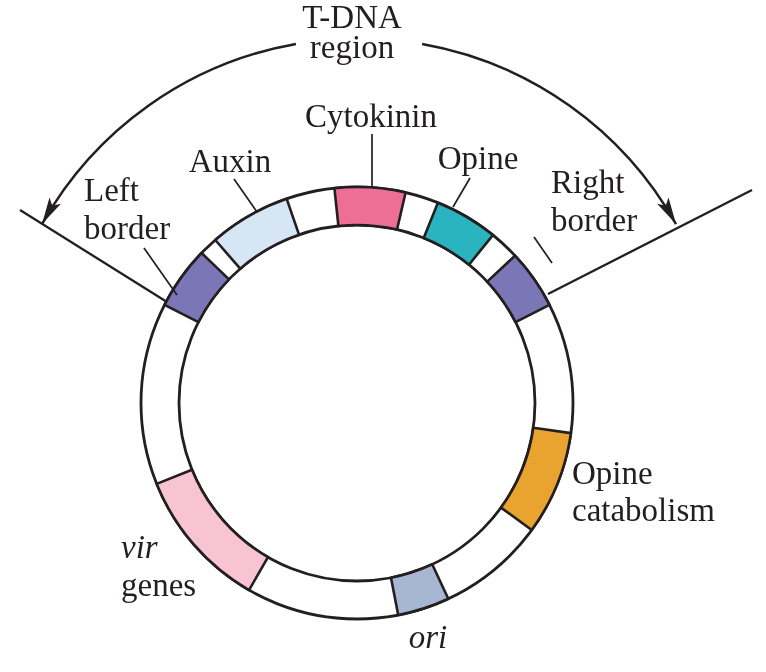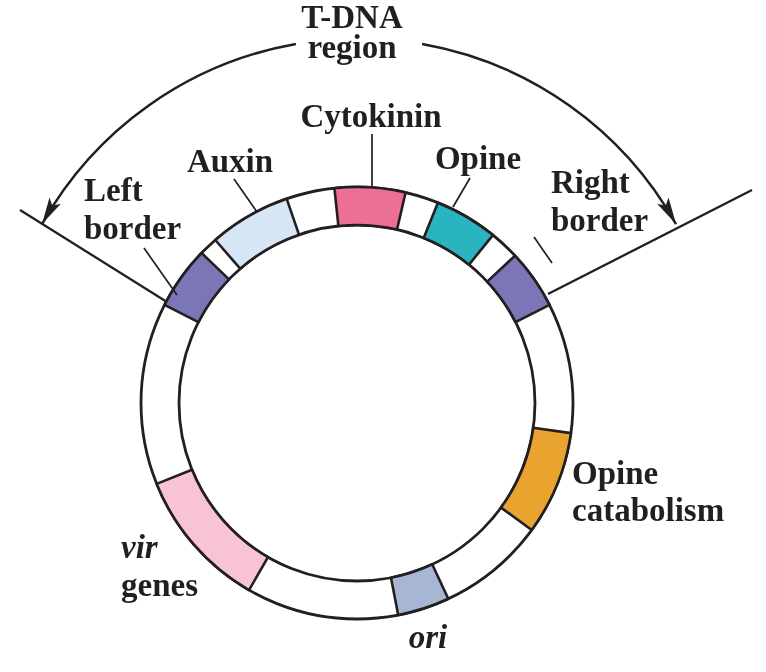--- a/index.html
+++ b/index.html
@@ -1,21 +1,20 @@
 <!DOCTYPE html>
 <html><head>
 <meta charset="utf-8">
 <style>
   html,body{margin:0;padding:0;background:#ffffff;}
   .canvas{
     position:relative;
     width:766px;height:672px;
     background:#ffffff;
     overflow:hidden;
-    font-weight:bold;
   }
   svg{display:block;}
   text{
     font-family:"Liberation Serif","DejaVu Serif",serif;
     fill:#231f20;
   }
   text.italic{font-style:italic;}
 </style>
 </head>
 <body>

